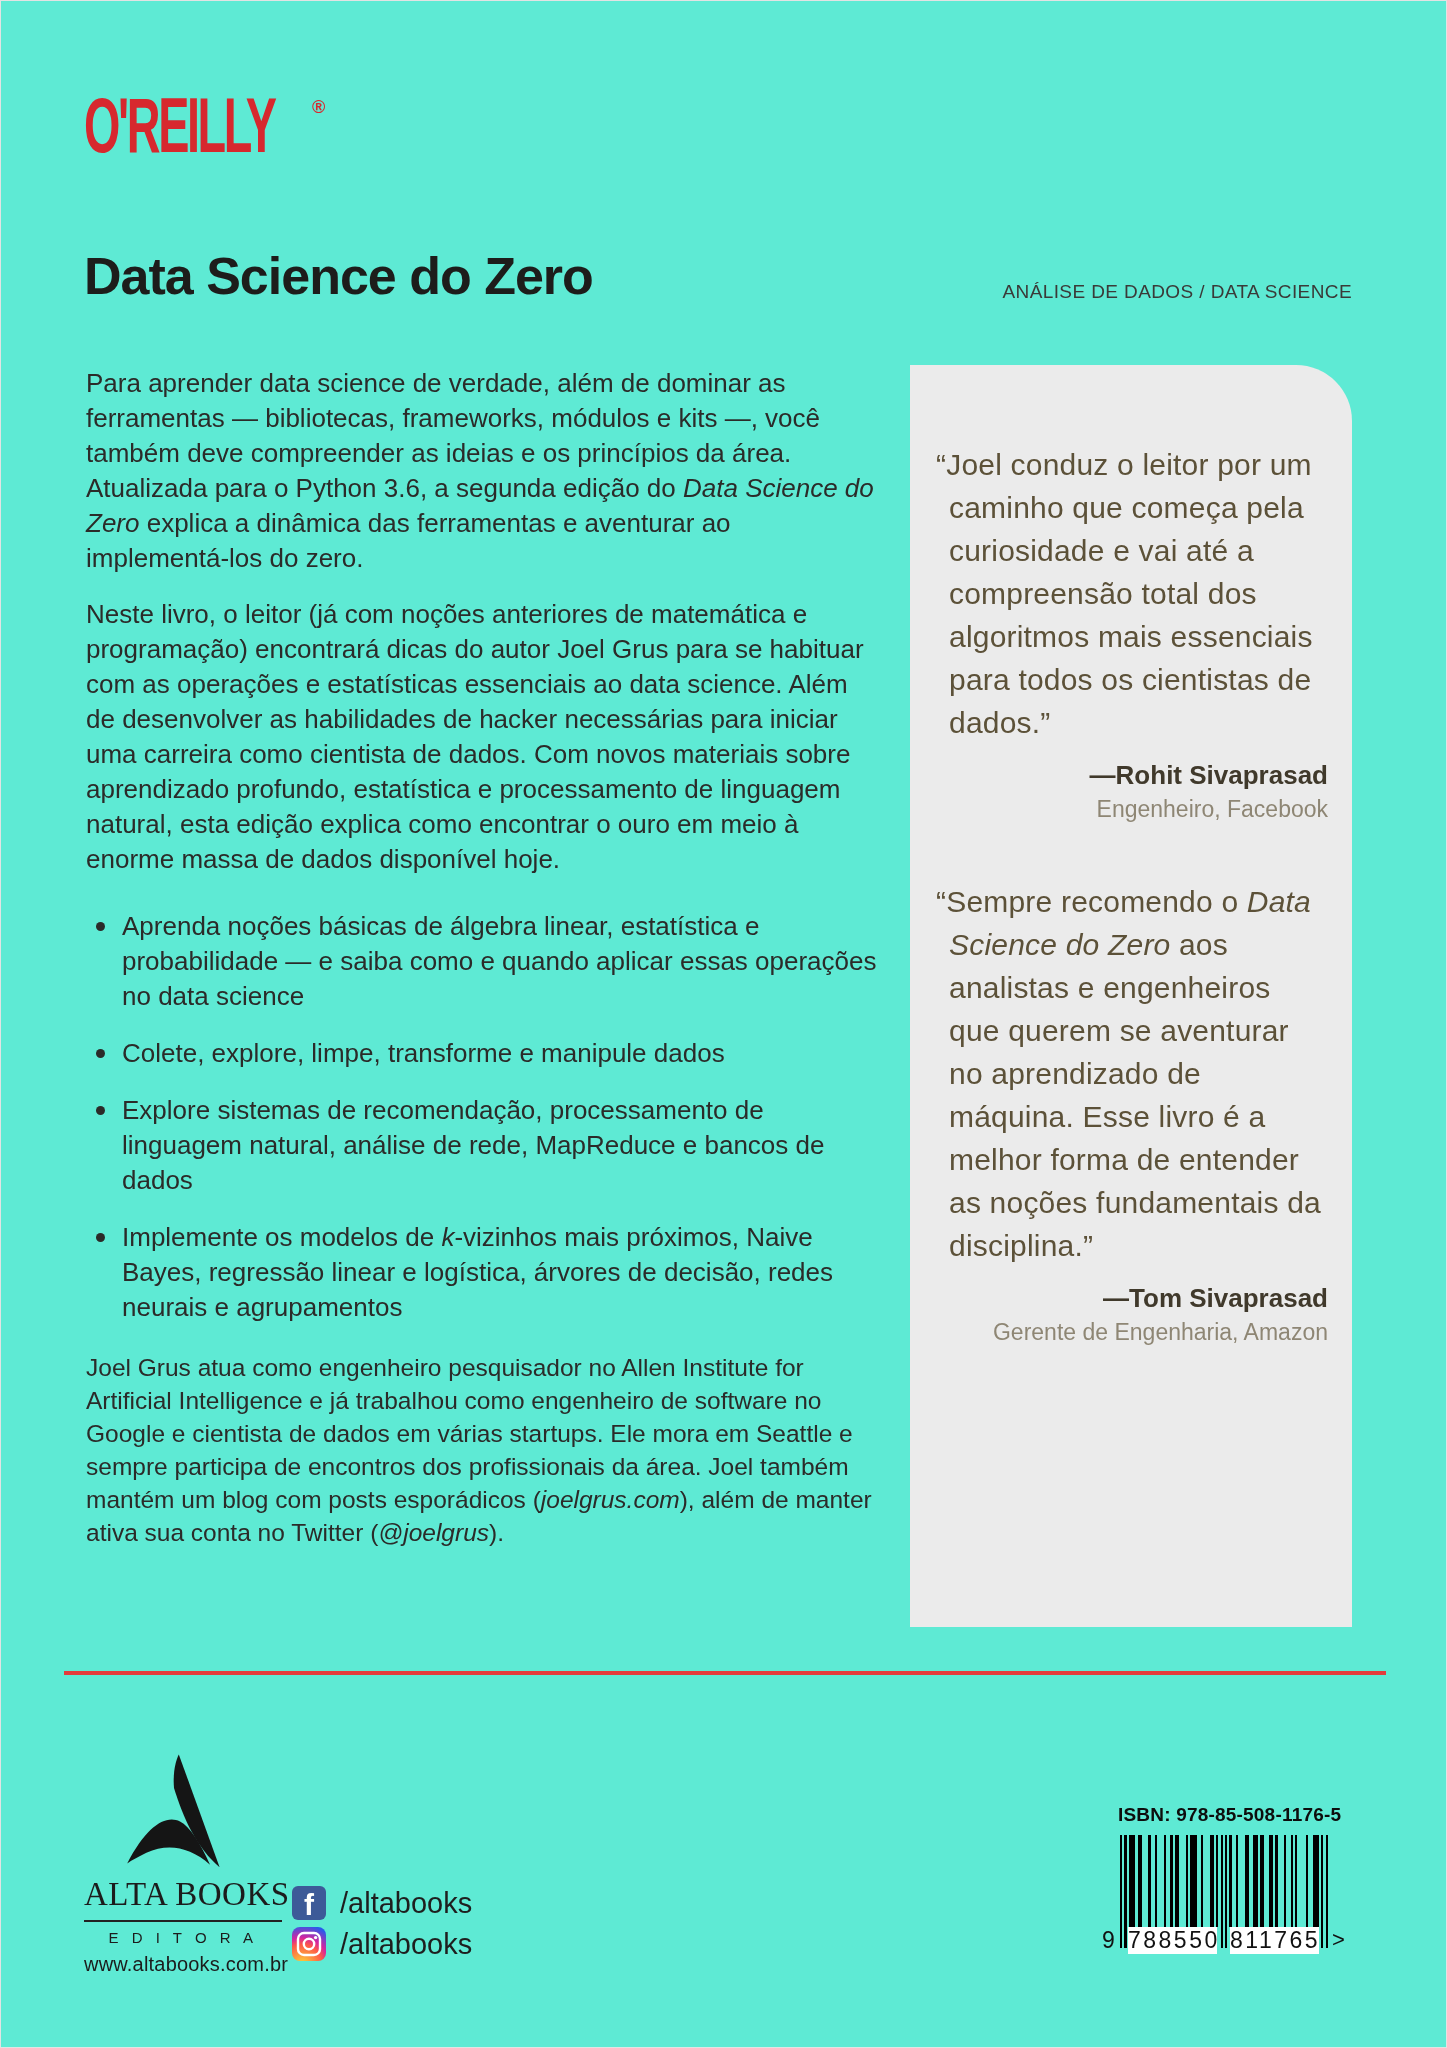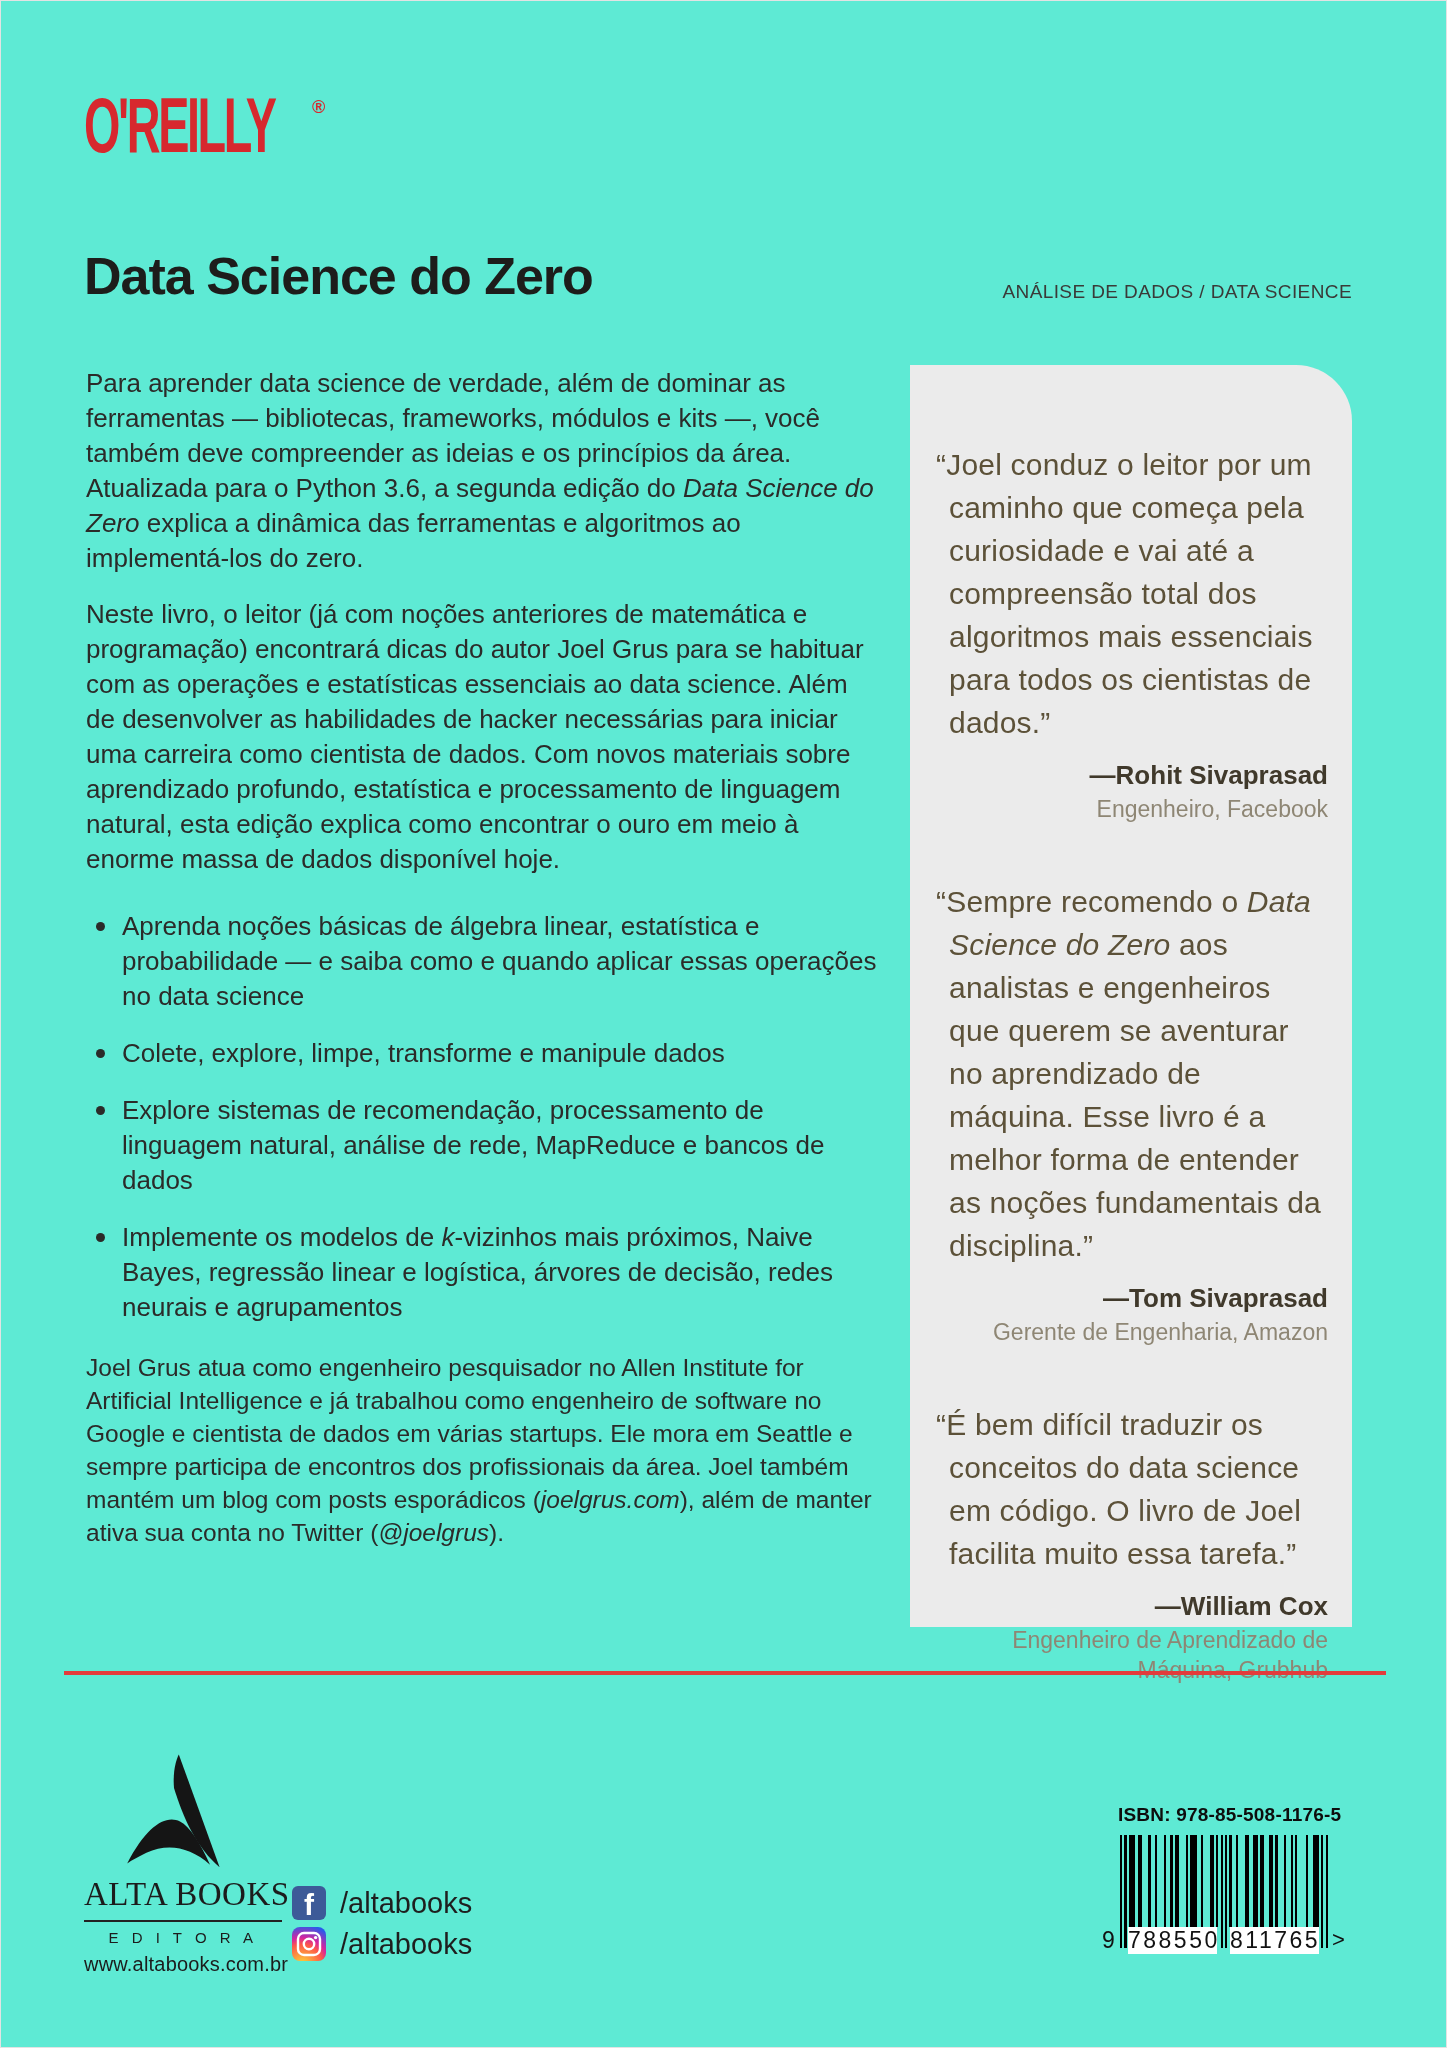--- a/index.html
+++ b/index.html
@@ -105,46 +105,41 @@
 
   <div class="brand">
     <span class="brand-text">O'REILLY</span>
     <span class="brand-reg">®</span>
   </div>
 
   <div class="page-title">Data Science do Zero</div>
   <div class="category">ANÁLISE DE DADOS / DATA SCIENCE</div>
 
   <div class="left-col">
-    <p><span>Para aprender data science de verdade, além de dominar as ferramentas — bibliotecas, frameworks, módulos e kits —, você também deve compreender as ideias e os princípios da área. Atualizada para o Python 3.6, a segunda edição do </span><i>Data Science do Zero</i><span> explica a dinâmica das ferramentas e algoritmos ao implementá-los do zero.</span></p>
+    <p><span>Para aprender data science de verdade, além de dominar as ferramentas — bibliotecas, frameworks, módulos e kits —, você também deve compreender as ideias e os princípios da área. Atualizada para o Python 3.6, a segunda edição do </span><i>Data Science do Zero</i><span> explica a dinâmica das ferramentas e aventurar ao implementá-los do zero.</span></p>
     <p><span>Neste livro, o leitor (já com noções anteriores de matemática e programação) encontrará dicas do autor Joel Grus para se habituar com as operações e estatísticas essenciais ao data science. Além de desenvolver as habilidades de hacker necessárias para iniciar uma carreira como cientista de dados. Com novos materiais sobre aprendizado profundo, estatística e processamento de linguagem natural, esta edição explica como encontrar o ouro em meio à enorme massa de dados disponível hoje.</span></p>
     <ul class="bullets">
       <li><span>Aprenda noções básicas de álgebra linear, estatística e probabilidade — e saiba como e quando aplicar essas operações no data science</span></li>
       <li><span>Colete, explore, limpe, transforme e manipule dados</span></li>
       <li><span>Explore sistemas de recomendação, processamento de linguagem natural, análise de rede, MapReduce e bancos de dados</span></li>
       <li><span>Implemente os modelos de </span><i>k</i><span>-vizinhos mais próximos, Naive Bayes, regressão linear e logística, árvores de decisão, redes neurais e agrupamentos</span></li>
     </ul>
     <div class="bio"><span>Joel Grus atua como engenheiro pesquisador no Allen Institute for Artificial Intelligence e já trabalhou como engenheiro de software no Google e cientista de dados em várias startups. Ele mora em Seattle e sempre participa de encontros dos profissionais da área. Joel também mantém um blog com posts esporádicos (</span><i>joelgrus.com</i><span>), além de manter ativa sua conta no Twitter (</span><i>@joelgrus</i><span>).</span></div>
   </div>
 
   <div class="quote-panel">
     <div class="quote">
       <p class="quote-text"><span>“Joel conduz o leitor por um caminho que começa pela curiosidade e vai até a compreensão total dos algoritmos mais essenciais para todos os cientistas de dados.”</span></p>
       <div class="quote-author">—Rohit Sivaprasad</div>
       <div class="quote-role">Engenheiro, Facebook</div>
     </div>
     <div class="quote">
       <p class="quote-text"><span>“Sempre recomendo o </span><i>Data Science do Zero</i><span> aos analistas e engenheiros que querem se aventurar no aprendizado de máquina. Esse livro é a melhor forma de entender as noções fundamentais da disciplina.”</span></p>
       <div class="quote-author">—Tom Sivaprasad</div>
       <div class="quote-role">Gerente de Engenharia, Amazon</div>
-    </div>
-    <div class="quote">
-      <p class="quote-text"><span>“É bem difícil traduzir os conceitos do data science em código. O livro de Joel facilita muito essa tarefa.”</span></p>
-      <div class="quote-author">—William Cox</div>
-      <div class="quote-role">Engenheiro de Aprendizado de Máquina, Grubhub</div>
     </div>
   </div>
 
   <div class="red-rule"></div>
 
   <svg class="alta-mark" viewBox="0 0 100 100" aria-hidden="true">
     <path d="M49 2 L83 96 C64 80 53 56 45 30 C44 18 46 8 49 2 Z" fill="#151515"></path>
     <path d="M6 93 C22 62 38 52 50 58 C58 62 67 76 75 94 C58 79 40 76 22 84 C16 87 10 90 6 93 Z" fill="#151515"></path>
   </svg>
   <div class="pub-block">

